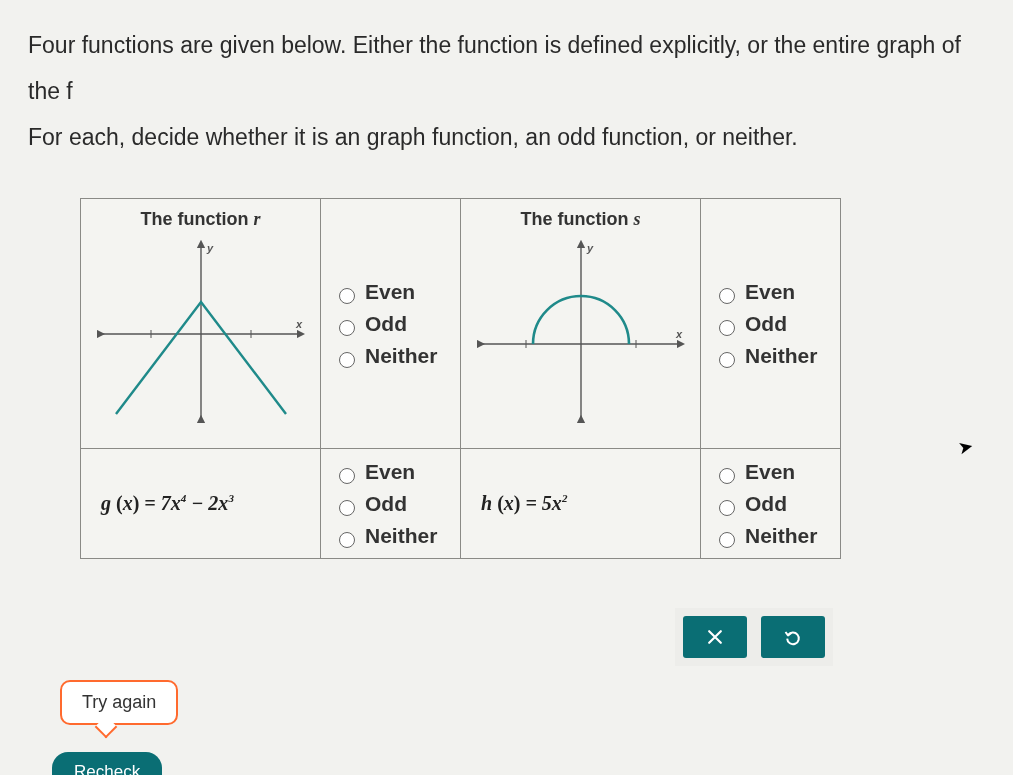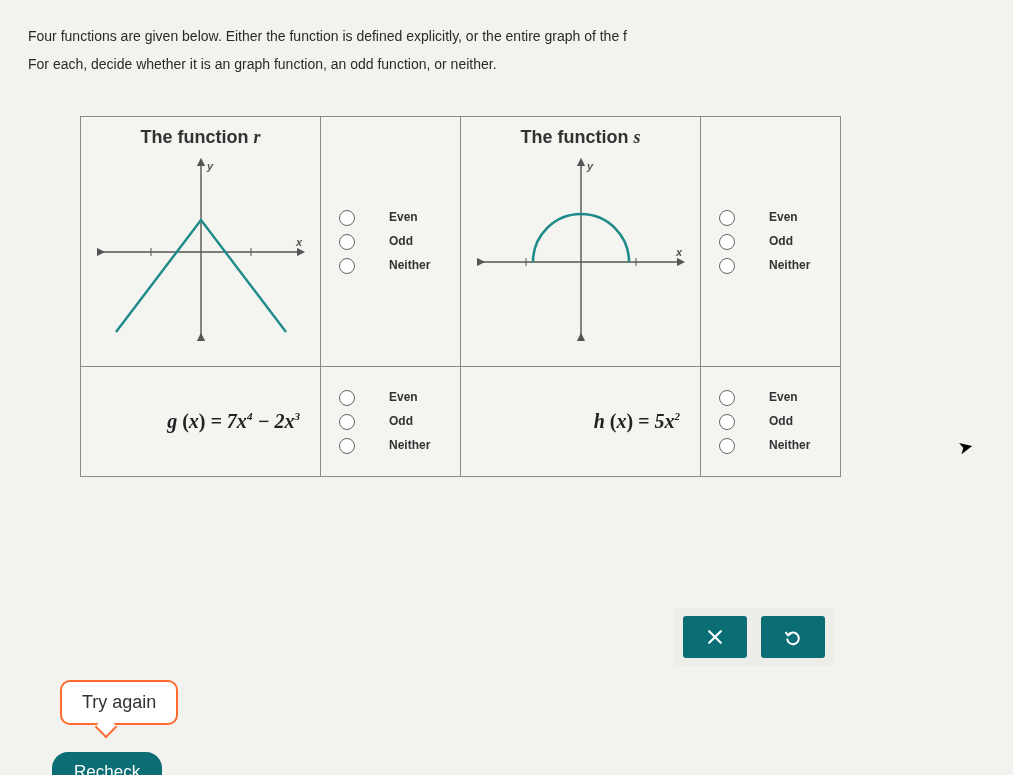--- a/index.html
+++ b/index.html
@@ -7,21 +7,21 @@
     font-family: Arial, Helvetica, sans-serif;
     background: #f2f2ef;
     width: 1013px;
     height: 775px;
     position: relative;
     color: #222;
     overflow: hidden;
   }
   .question {
     padding: 22px 28px 10px 28px;
-    font-size: 14px;
+    font-size: 23px;
     line-height: 2.0;
     color: #2a2a2a;
   }
   .grid-table {
     margin: 28px 0 0 80px;
     border-collapse: collapse;
     background: #f4f4f1;
   }
   .grid-table td {
     border: 1.5px solid #8a8a86;
@@ -35,32 +35,32 @@
   .fn-title {
     position: absolute;
     top: 10px; left: 0; right: 0;
     font-size: 18px;
     text-align: center;
     color: #333;
   }
   .fn-title i { font-family: 'Times New Roman', serif; font-style: italic; }
   svg { display: block; margin: 0 auto; }
   .radio-row {
-    display: flex; align-items: flex-start;
-    font-size: 12px; color: #333; margin: 8px 0; gap: 24px;
+    display: flex; align-items: flex-end;
+    font-size: 21px; color: #333; margin: 8px 0;
   }
   .radio {
     width: 16px; height: 16px; border: 1.8px solid #666;
     border-radius: 50%; margin-right: 10px; flex: 0 0 auto;
     background: #fff;
   }
   .formula {
     font-family: 'Times New Roman', serif;
     font-style: italic; font-size: 20px;
-    text-align: right; padding: 0 20px;
+    text-align: left; padding: 0 20px;
     white-space: nowrap;
   }
   .formula .sup { font-size: 11px; vertical-align: super; }
   .formula .paren { font-style: normal; font-family: 'Times New Roman', serif; }
   .action-bar {
     position: absolute;
     right: 180px; top: 608px;
     display: flex; gap: 14px;
     background: rgba(0,0,0,0.02);
     padding: 8px;

